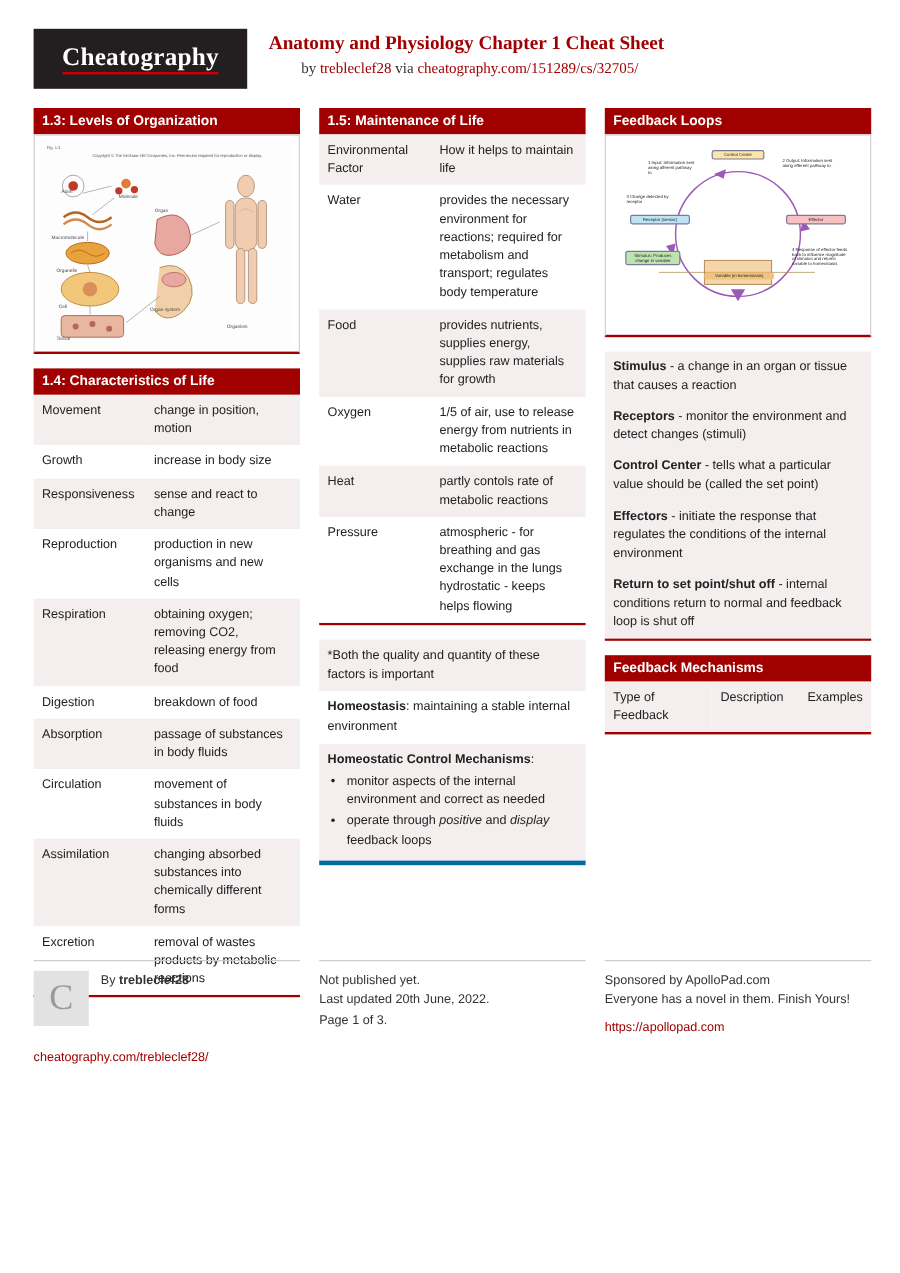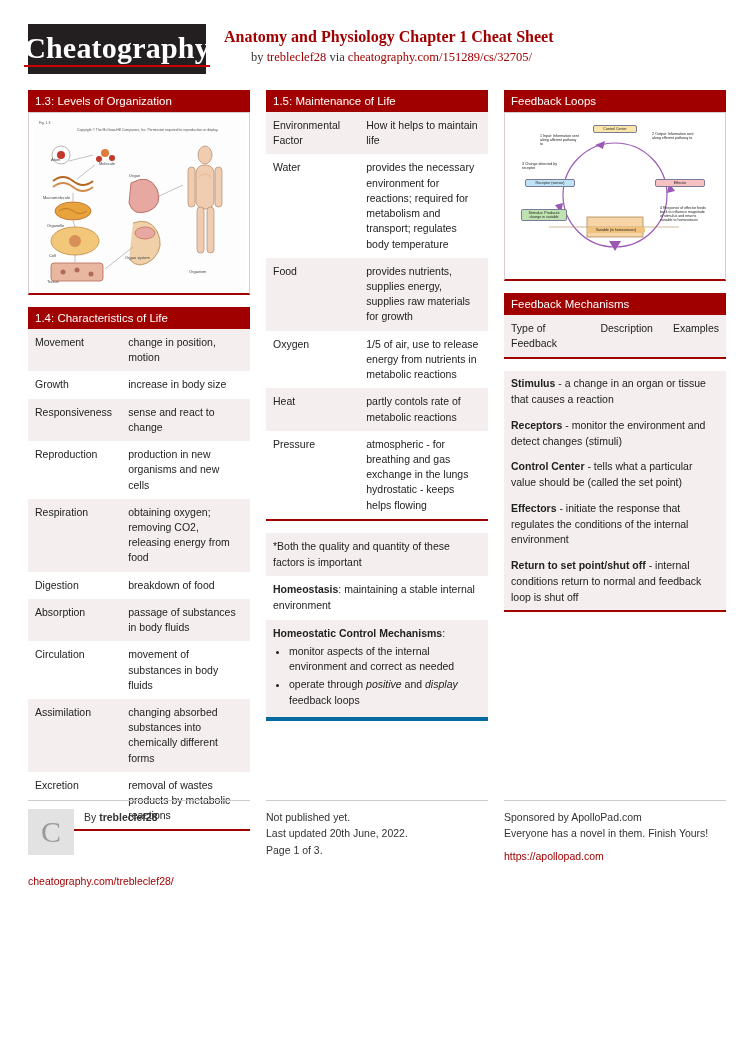--- a/index.html
+++ b/index.html
@@ -28,21 +28,21 @@
     height: 50px;
     background: #231f20;
     display: flex;
     align-items: center;
     justify-content: center;
     flex: 0 0 auto;
   }
   .logo-text {
     color: #ffffff;
     font-family: "Liberation Serif", serif;
-    font-size: 30px;
+    font-size: 21px;
     font-weight: bold;
     letter-spacing: .2px;
     border-bottom: 2px solid #c00;
     padding-bottom: 1px;
     line-height: 1.1;
   }
   .title-wrap { padding-top: 4px; }
   .doc-title {
     color: #a00000;
     font-family: "Liberation Serif", serif;
@@ -69,21 +69,21 @@
   }
   .col { width: 222px; flex: 0 0 222px; }
 
   
   .block { margin-bottom: 12px; }
   .block-title {
     background: #a00000;
     color: #fff;
     font-size: 11.5px;
     padding: 5px 7px;
-    font-weight: normal;
+    font-weight: bold;
   }
   .block-body {
     border-bottom: 2px solid #a00000;
   }
   table.kv {
     width: 100%;
     border-collapse: collapse;
     font-size: 10.5px;
     color: #222;
   }
@@ -403,44 +403,44 @@
             <div class="fb-box" style="left:12px;top:92px;width:46px;background:#bfe3b0;">Stimulus: Produces change in variable</div>
             <div class="fb-box" style="left:30px;top:16px;width:42px;border:none;text-align:left;">1 Input: Information sent along afferent pathway to</div>
             <div class="fb-box" style="left:142px;top:14px;width:44px;border:none;text-align:left;">2 Output: Information sent along efferent pathway to</div>
             <div class="fb-box" style="left:12px;top:44px;width:40px;border:none;text-align:left;">3 Change detected by receptor</div>
             <div class="fb-box" style="left:150px;top:88px;width:48px;border:none;text-align:left;">4 Response of effector feeds back to influence magnitude of stimulus and returns variable to homeostasis</div>
           </div>
         </div>
       </div>
 
       <div class="block">
+        <div class="deflist">
+          <div class="row shade"><b class="term">Stimulus</b><span> - a change in an organ or tissue that causes a reaction</span></div>
+          <div class="row shade"><b class="term">Receptors</b><span> - monitor the environment and detect changes (stimuli)</span></div>
+          <div class="row shade"><b class="term">Control Center</b><span> - tells what a particular value should be (called the set point)</span></div>
+          <div class="row shade"><b class="term">Effectors</b><span> - initiate the response that regulates the conditions of the internal environment</span></div>
+          <div class="row shade"><b class="term">Return to set point/shut off</b><span> - internal conditions return to normal and feedback loop is shut off</span></div>
+        </div>
+      </div>
+
+      <div class="block">
         <div class="block-title">Feedback Mechanisms</div>
         <div class="block-body">
           <table class="kv">
             <tbody>
               <tr class="head">
                 <td class="k">Type of Feedback</td>
                 <td style="width:33%">Description</td>
                 <td style="width:25%">Examples</td>
               </tr>
             </tbody>
           </table>
         </div>
       </div>
 
-      <div class="block">
-        <div class="deflist">
-          <div class="row shade"><b class="term">Stimulus</b><span> - a change in an organ or tissue that causes a reaction</span></div>
-          <div class="row shade"><b class="term">Receptors</b><span> - monitor the environment and detect changes (stimuli)</span></div>
-          <div class="row shade"><b class="term">Control Center</b><span> - tells what a particular value should be (called the set point)</span></div>
-          <div class="row shade"><b class="term">Effectors</b><span> - initiate the response that regulates the conditions of the internal environment</span></div>
-          <div class="row shade"><b class="term">Return to set point/shut off</b><span> - internal conditions return to normal and feedback loop is shut off</span></div>
-        </div>
-      </div>
-
     </div>
   </div>
 
   <div class="footer">
     <div class="foot-col">
       <div class="hr"></div>
       <div class="foot-brand">
         <div class="brand-square">C</div>
         <div>
           <span>By </span><span class="foot-strong">trebleclef28</span>

